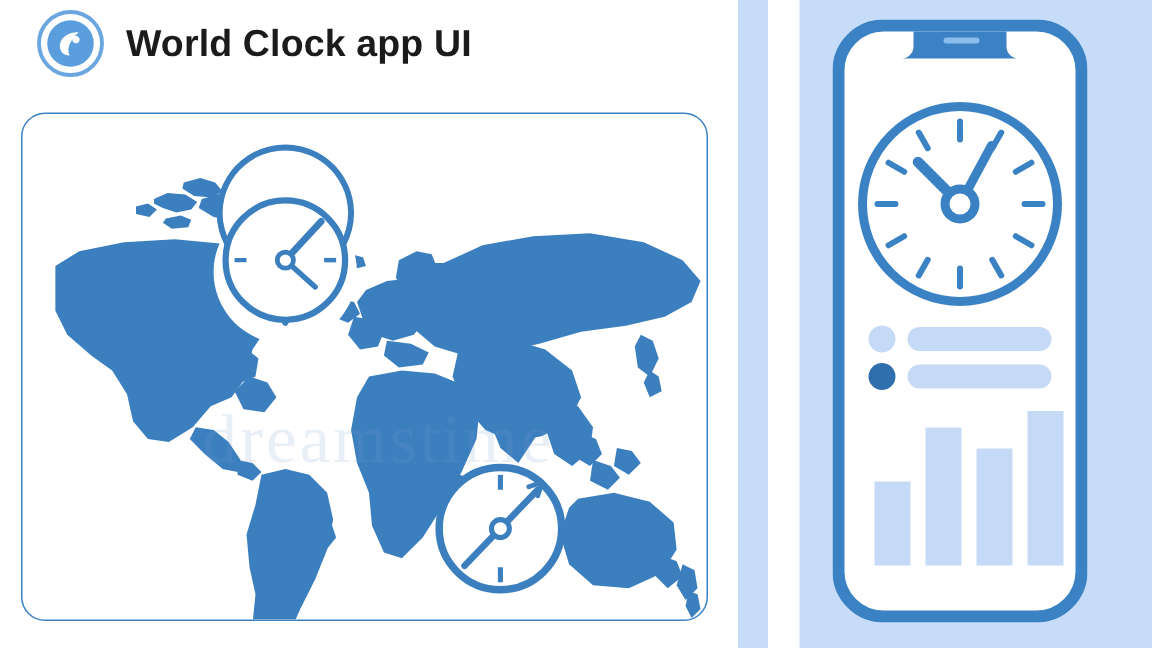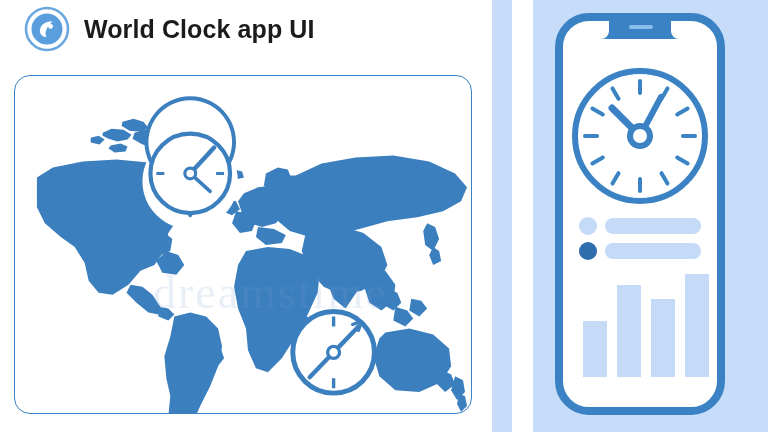--- a/index.html
+++ b/index.html
@@ -88,21 +88,20 @@
   .watermark {
     position: absolute;
     left: 120px; top: 190px;
     font-size: 46px;
     color: rgba(120,160,205,0.17);
     letter-spacing: 2px;
     font-family: "Liberation Serif", serif;
     user-select: none;
     white-space: nowrap;
     pointer-events: none;
-    margin-left: 18px;
   }
 
   
   .phone {
     position: absolute;
     left: 555px; top: 13px;
     width: 170px; height: 402px;
   }
   .phone-svg { display: block; width: 100%; height: 100%; }
 

